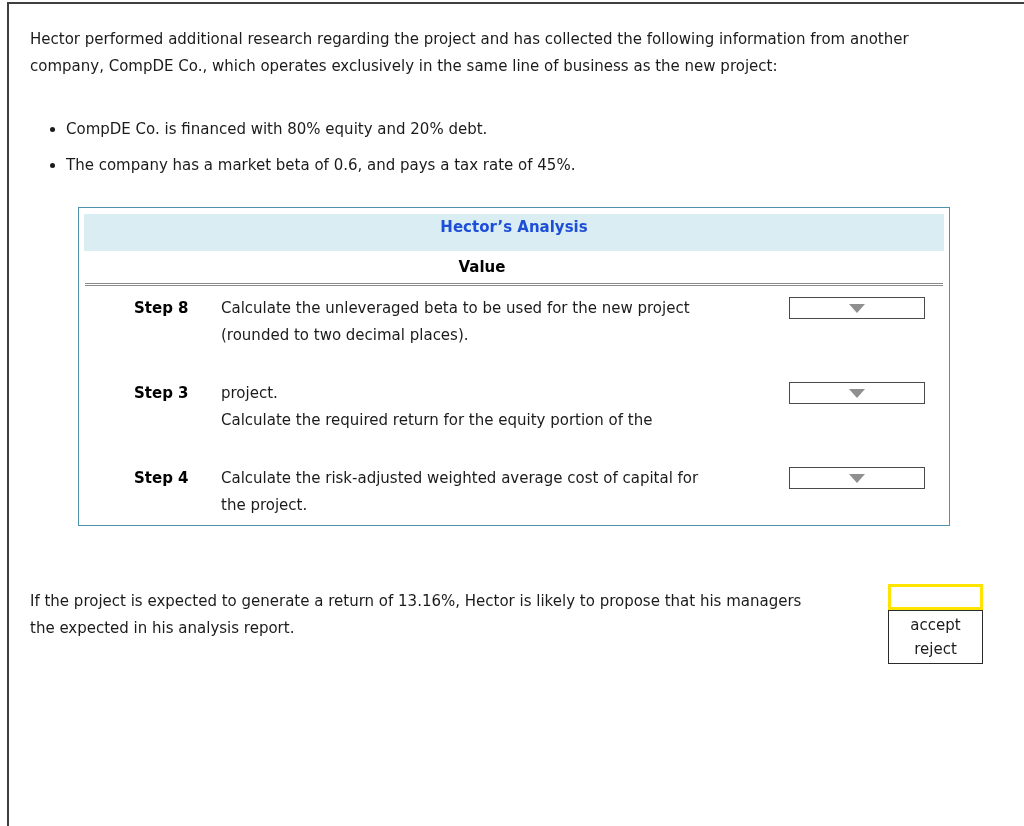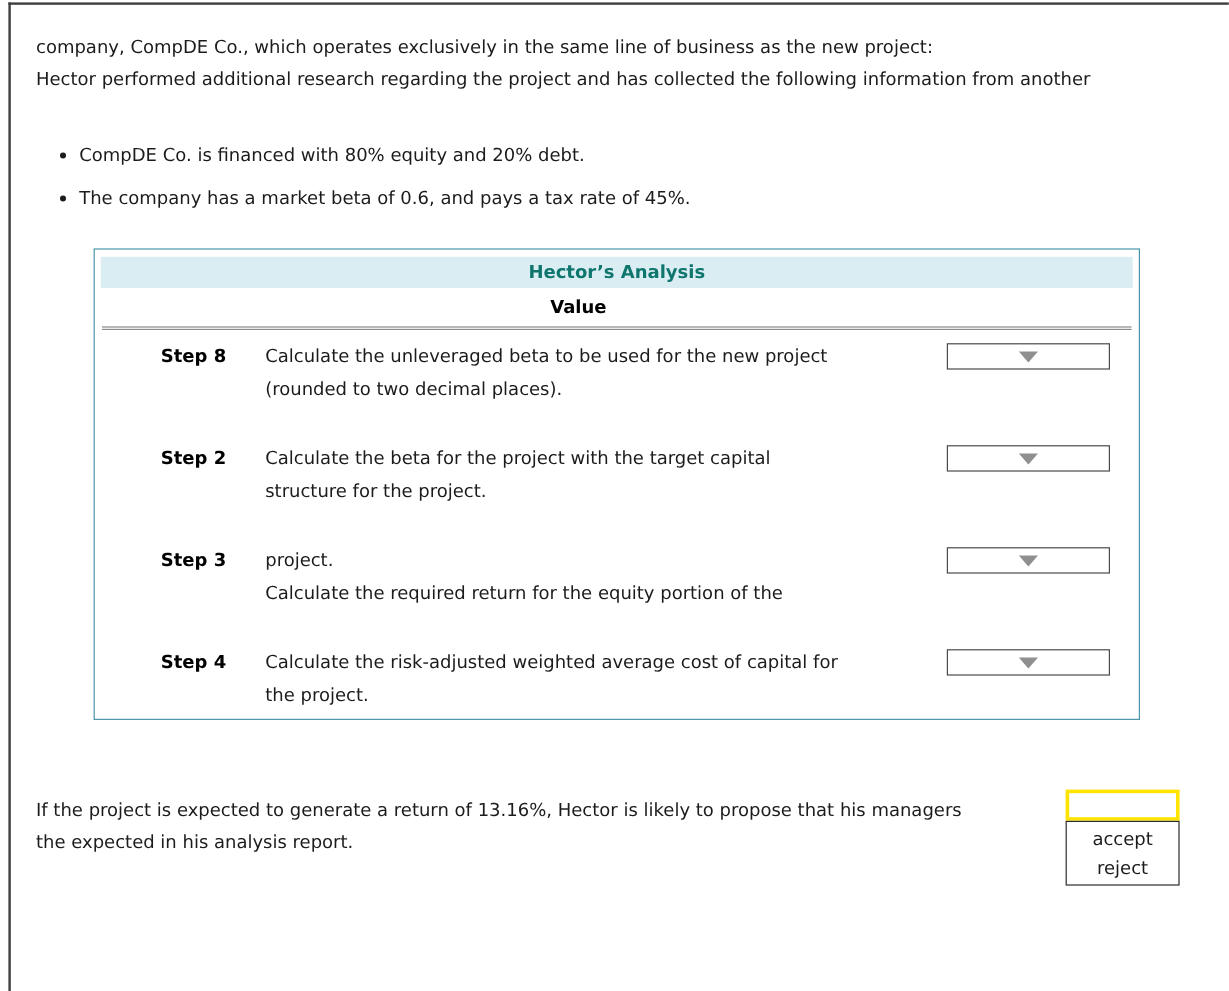--- a/index.html
+++ b/index.html
@@ -29,24 +29,24 @@
   
   .analysis-table {
     margin: 28px 0 0 48px;
     width: 872px;
     border: 1px solid #4d94aa;
     padding-bottom: 6px;
     background: #ffffff;
   }
   .table-title {
     margin: 6px 5px 0 5px;
-    height: 26px;
+    height: 37px;
     line-height: 27px;
     background: #d9edf3;
-    color: #0f766e;
+    color: #1d4ed8;
     font-weight: bold;
     text-align: center;
     font-size: 15px;
   }
   .value-header {
     margin-top: 6px;
     line-height: 21px;
     font-weight: bold;
     text-align: center;
     padding-right: 64px;
@@ -115,22 +115,22 @@
     cursor: pointer;
   }
 </style>
 </head>
 <body>
 
 <div class="frame">
   <div class="content">
 
     <p class="para">
+      <span class="line">Hector performed additional research regarding the project and has collected the following information from another</span>
       <span class="line">company, CompDE Co., which operates exclusively in the same line of business as the new project:</span>
-      <span class="line">Hector performed additional research regarding the project and has collected the following information from another</span>
     </p>
 
     <ul class="bullets">
       <li>CompDE Co. is financed with 80% equity and 20% debt.</li>
       <li>The company has a market beta of 0.6, and pays a tax rate of 45%.</li>
     </ul>
 
 
     <div class="analysis-table">
       <div class="table-title">Hector’s Analysis</div>
@@ -145,32 +145,20 @@
             <div>Calculate the unleveraged beta to be used for the new project</div>
             <div>(rounded to two decimal places).</div>
           </div>
           <div class="value-cell">
             <div class="dropdown">
               <span class="tri"></span>
             </div>
           </div>
         </div>
 
-        <div class="row">
-          <div class="step">Step 2</div>
-          <div class="desc">
-            <div>Calculate the beta for the project with the target capital</div>
-            <div>structure for the project.</div>
-          </div>
-          <div class="value-cell">
-            <div class="dropdown">
-              <span class="tri"></span>
-            </div>
-          </div>
-        </div>
 
         <div class="row">
           <div class="step">Step 3</div>
           <div class="desc">
             <div>project.</div>
             <div>Calculate the required return for the equity portion of the</div>
           </div>
           <div class="value-cell">
             <div class="dropdown">
               <span class="tri"></span>

